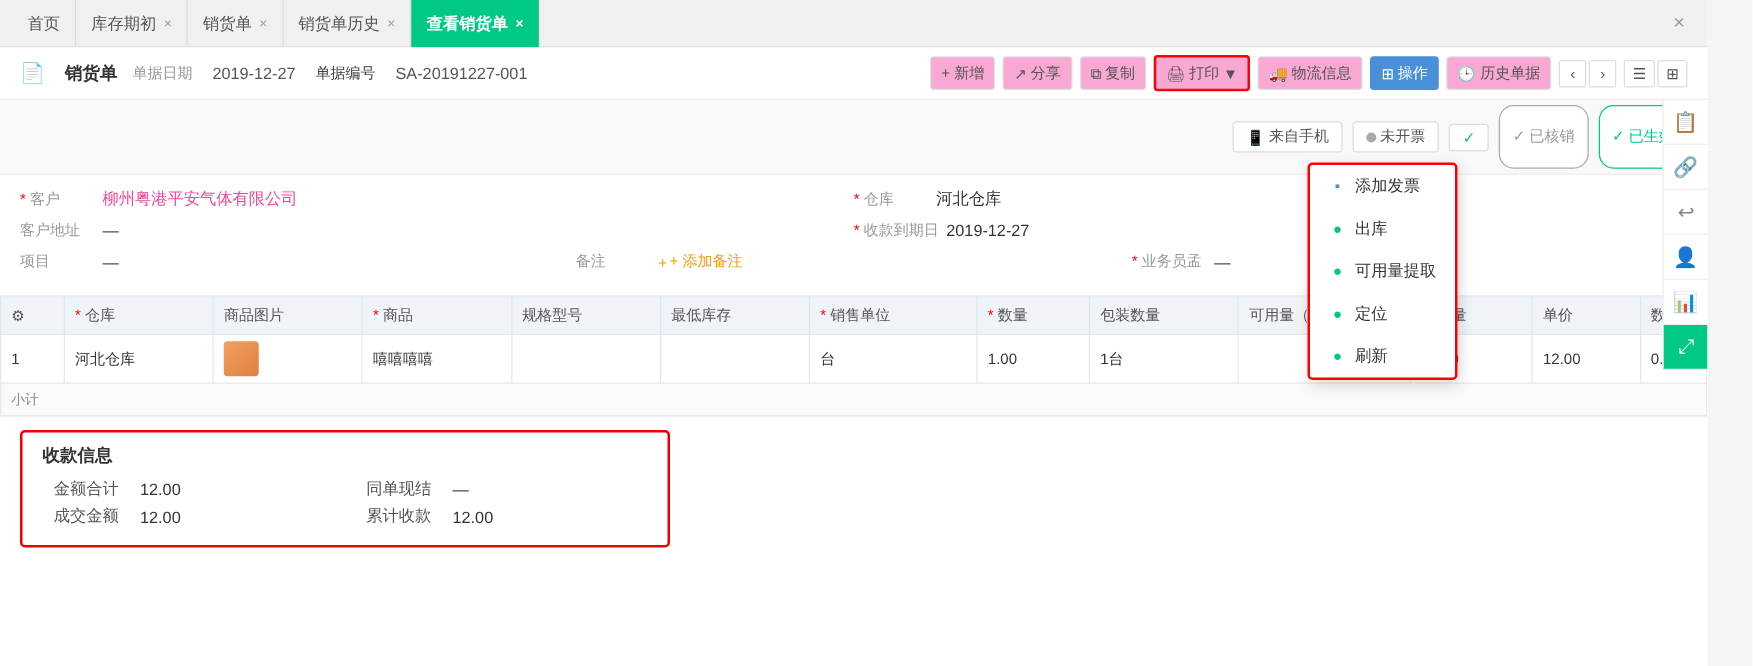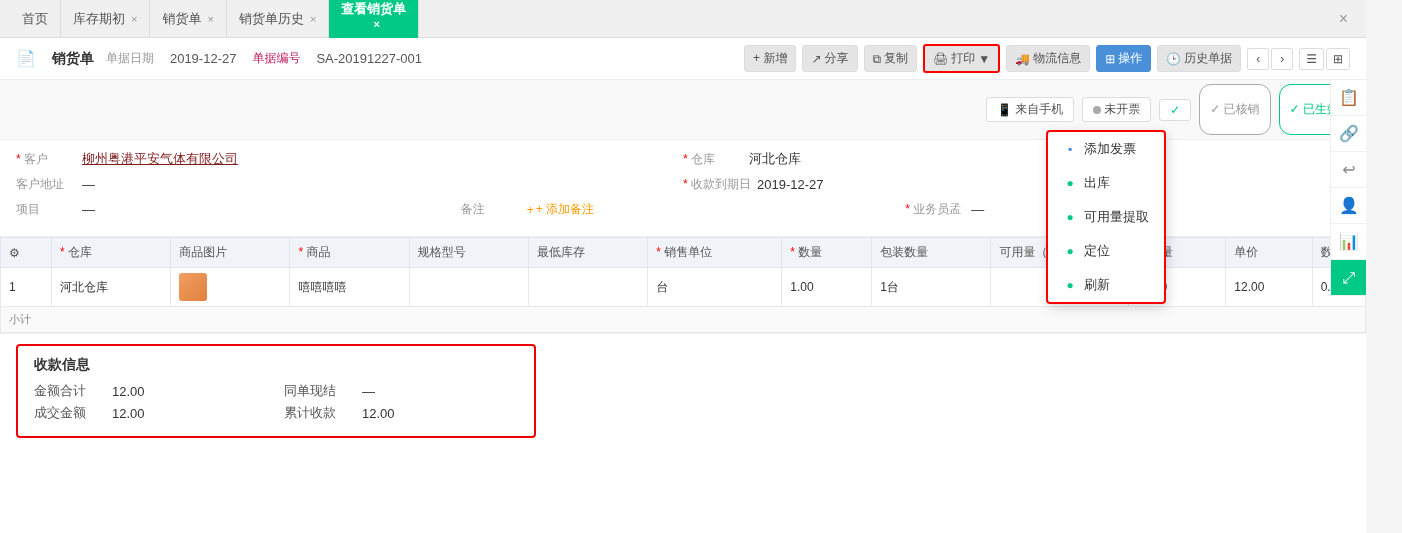--- a/index.html
+++ b/index.html
@@ -20,21 +20,20 @@
       cursor: pointer;
       color: #555;
       font-size: 13px;
       border-right: 1px solid #ddd;
     }
     .tab-item .close-btn { margin-left: 6px; color: #999; font-size: 11px; cursor: pointer; }
     .tab-item.active-tab {
       background: #00c985;
       color: #fff;
       font-weight: bold;
-      flex-direction: column;
     }
     .tab-item.active-tab .close-btn { color: #fff; }
     .tab-bar-close { margin-left: auto; font-size: 16px; color: #999; cursor: pointer; padding: 0 8px; }
 
     
     .main-content {
       background: #fff;
       height: calc(533px - 38px);
       overflow: hidden;
       position: relative;
@@ -62,21 +61,21 @@
       margin-left: auto;
       font-size: 12px;
     }
     .toolbar-btn {
       display: flex; align-items: center; gap: 3px;
       padding: 4px 8px;
       border: 1px solid #ddd;
       border-radius: 3px;
       cursor: pointer;
       color: #555;
-      background: #e5e5e5;
+      background: #f9a8d4;
       font-size: 12px;
     }
     .toolbar-btn.active-ops {
       background: #4a90d9;
       color: #fff;
       border-color: #4a90d9;
     }
     .toolbar-btn.print-btn {
       border: 2px solid red;
     }
@@ -130,21 +129,21 @@
     .form-label {
       color: #999; font-size: 12px; white-space: nowrap;
       min-width: 60px;
     }
     .form-label.required::before {
       content: '* '; color: red;
     }
     .form-value {
       color: #333; font-size: 13px;
     }
-    .form-value.link-style { color: #7f1d1d; text-decoration: underline; }
+    .form-value.link-style { color: #ec4899; }
     .add-note-btn {
       color: #f90; font-size: 12px; cursor: pointer;
       display: flex; align-items: center; gap: 2px;
     }
 
     
     .data-table-container {
       overflow-x: auto;
       border-bottom: 1px solid #eee;
     }
@@ -191,20 +190,21 @@
       min-width: 520px;
       background: #fff;
     }
     .payment-title {
       font-weight: bold; font-size: 14px; margin-bottom: 8px;
     }
     .payment-grid {
       display: grid; grid-template-columns: 1fr 1fr;
       gap: 4px 16px;
       font-size: 13px;
+      text-align: center;
     }
     .payment-row {
       display: flex; align-items: center; gap: 8px;
     }
     .payment-label { color: #555; min-width: 70px; }
     .payment-value { color: #333; }
     .payment-value.red { color: #e00; }
     .payment-value.orange { color: #f90; }
 
     
@@ -306,21 +306,21 @@
 
   <div class="main-content">
 
     <div class="doc-header">
       <div class="doc-title-area">
         <span class="doc-icon">📄</span>
         <span class="doc-title">销货单</span>
         <div class="doc-meta">
           <span style="color:#999;font-size:12px;">单据日期</span>
           <span>2019-12-27</span>
-          <span style="color:#be185d;font-size:12px;">单据编号</span>
+          <span style="color:#404040;font-size:12px;">单据编号</span>
           <span>SA-20191227-001</span>
         </div>
       </div>
       <div class="toolbar">
         <button class="toolbar-btn">+ 新增</button>
         <button class="toolbar-btn">
           <span>↗</span>
           <span>分享</span>
         </button>
         <button class="toolbar-btn">

